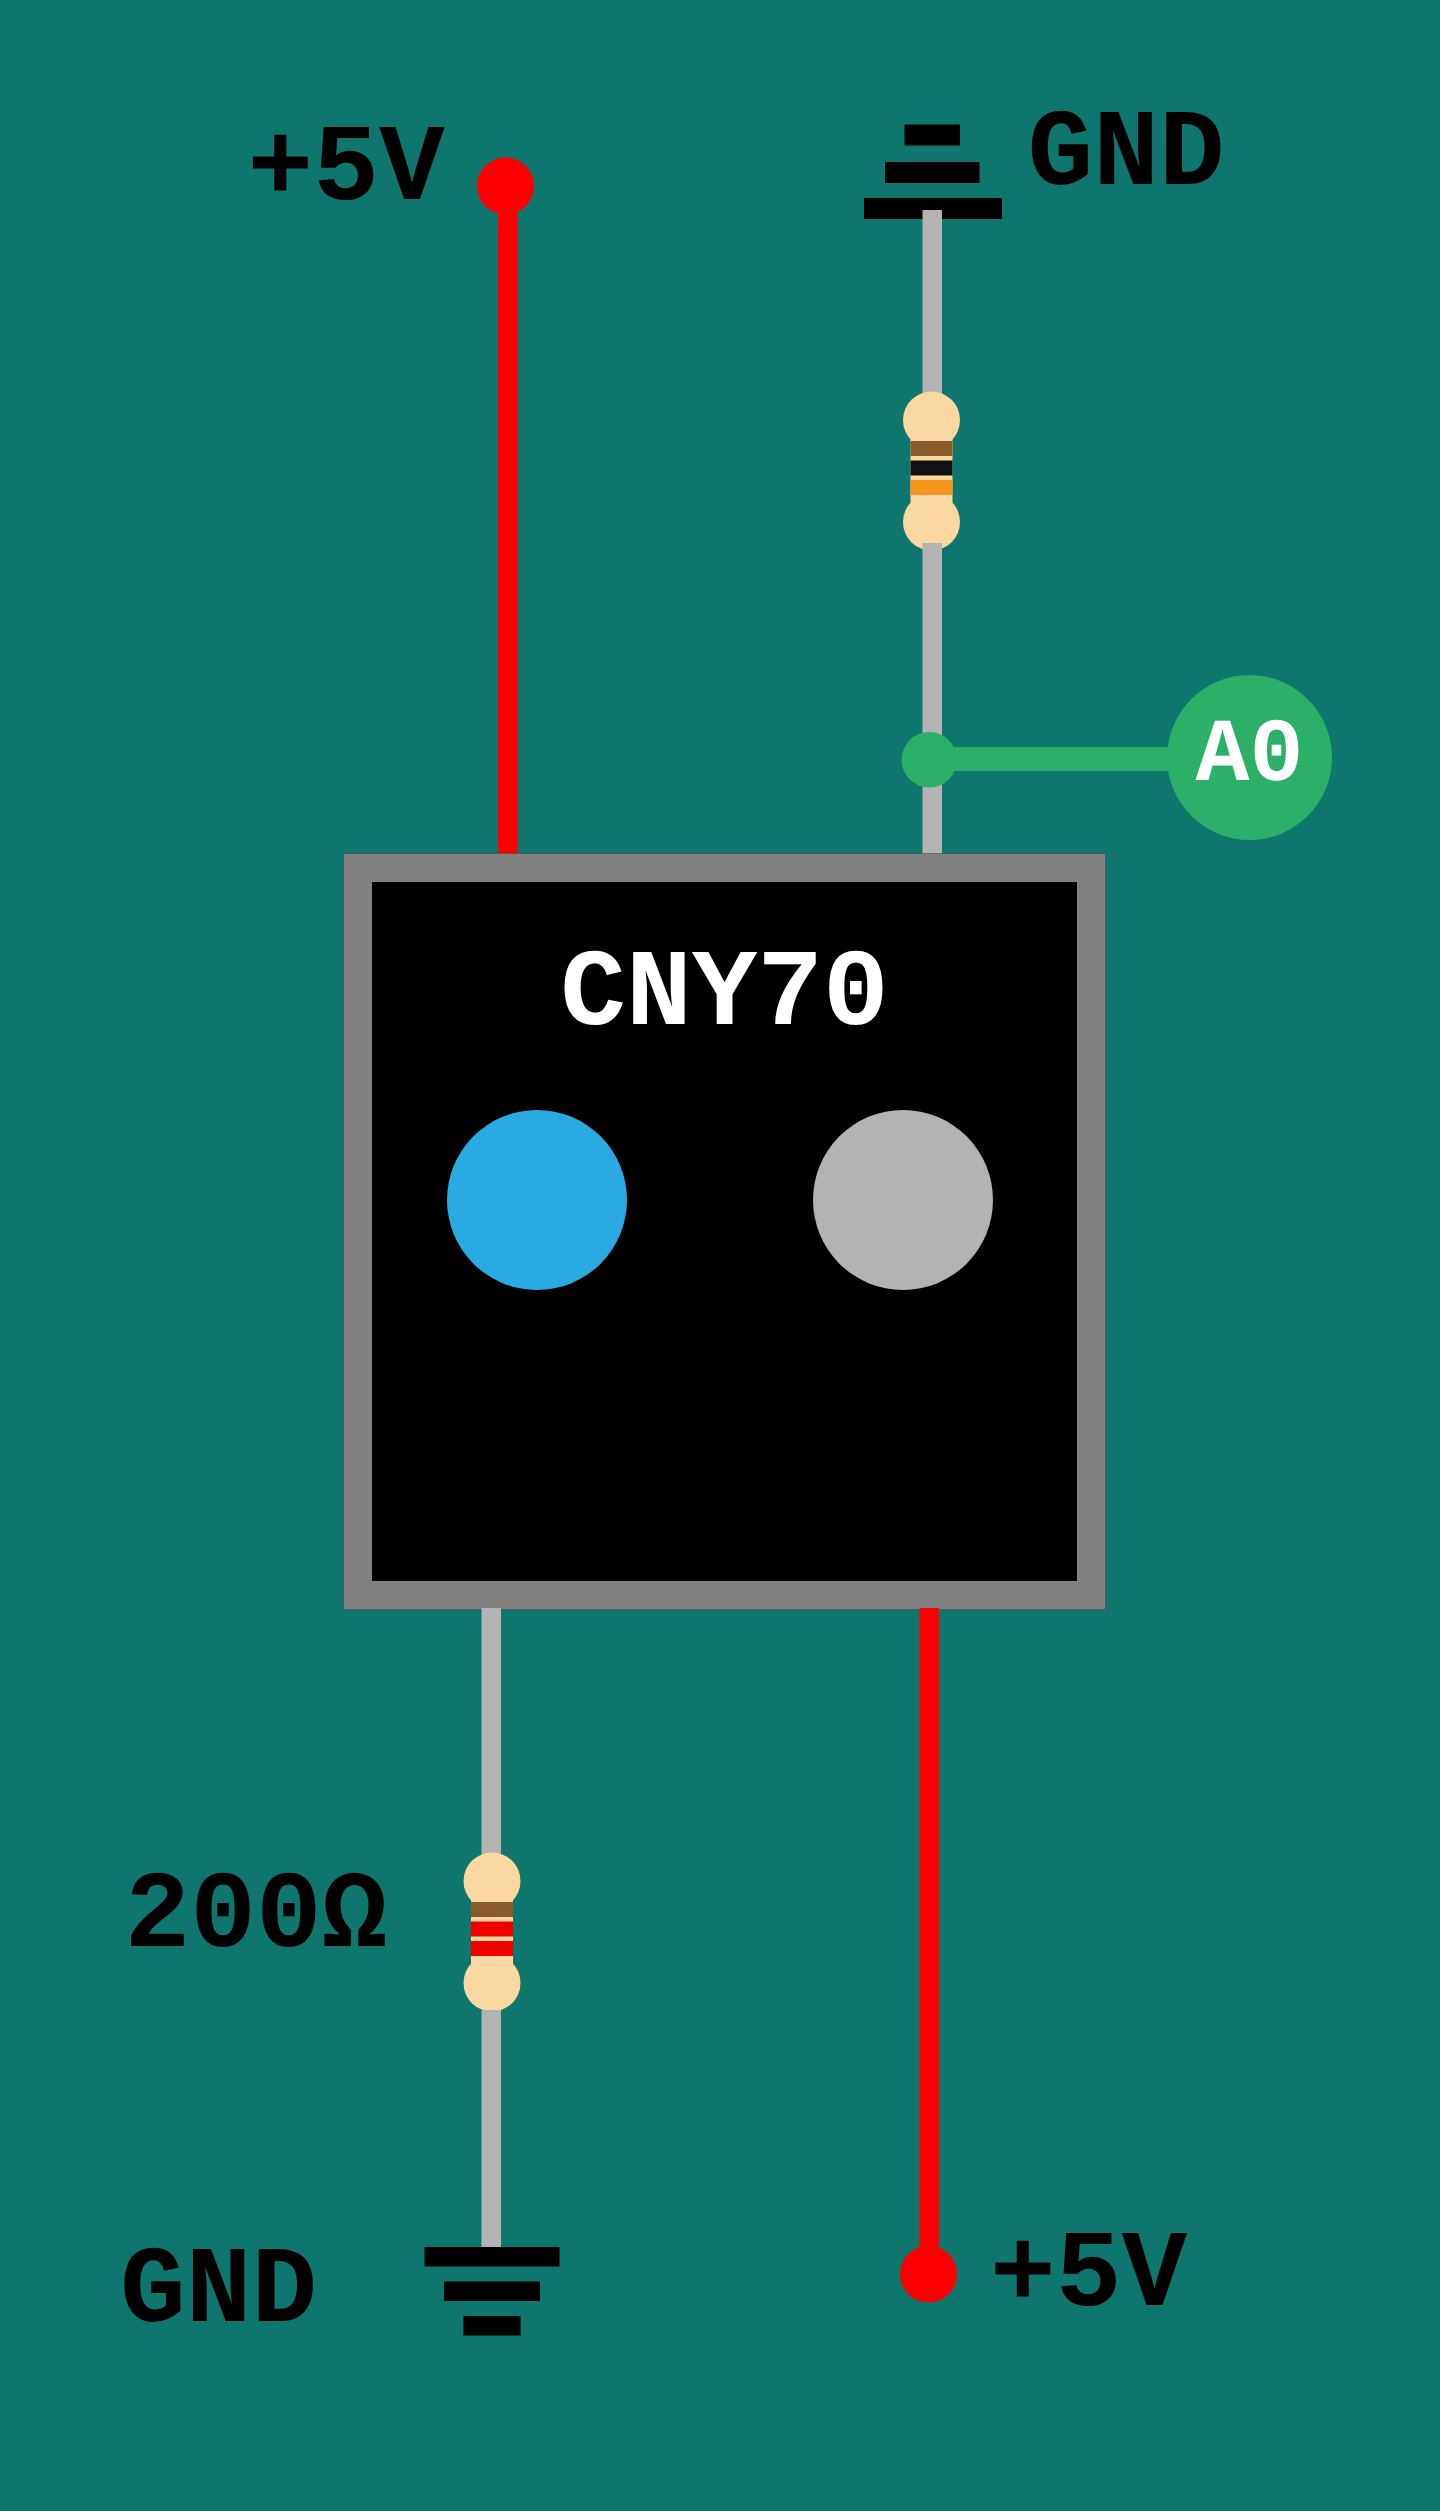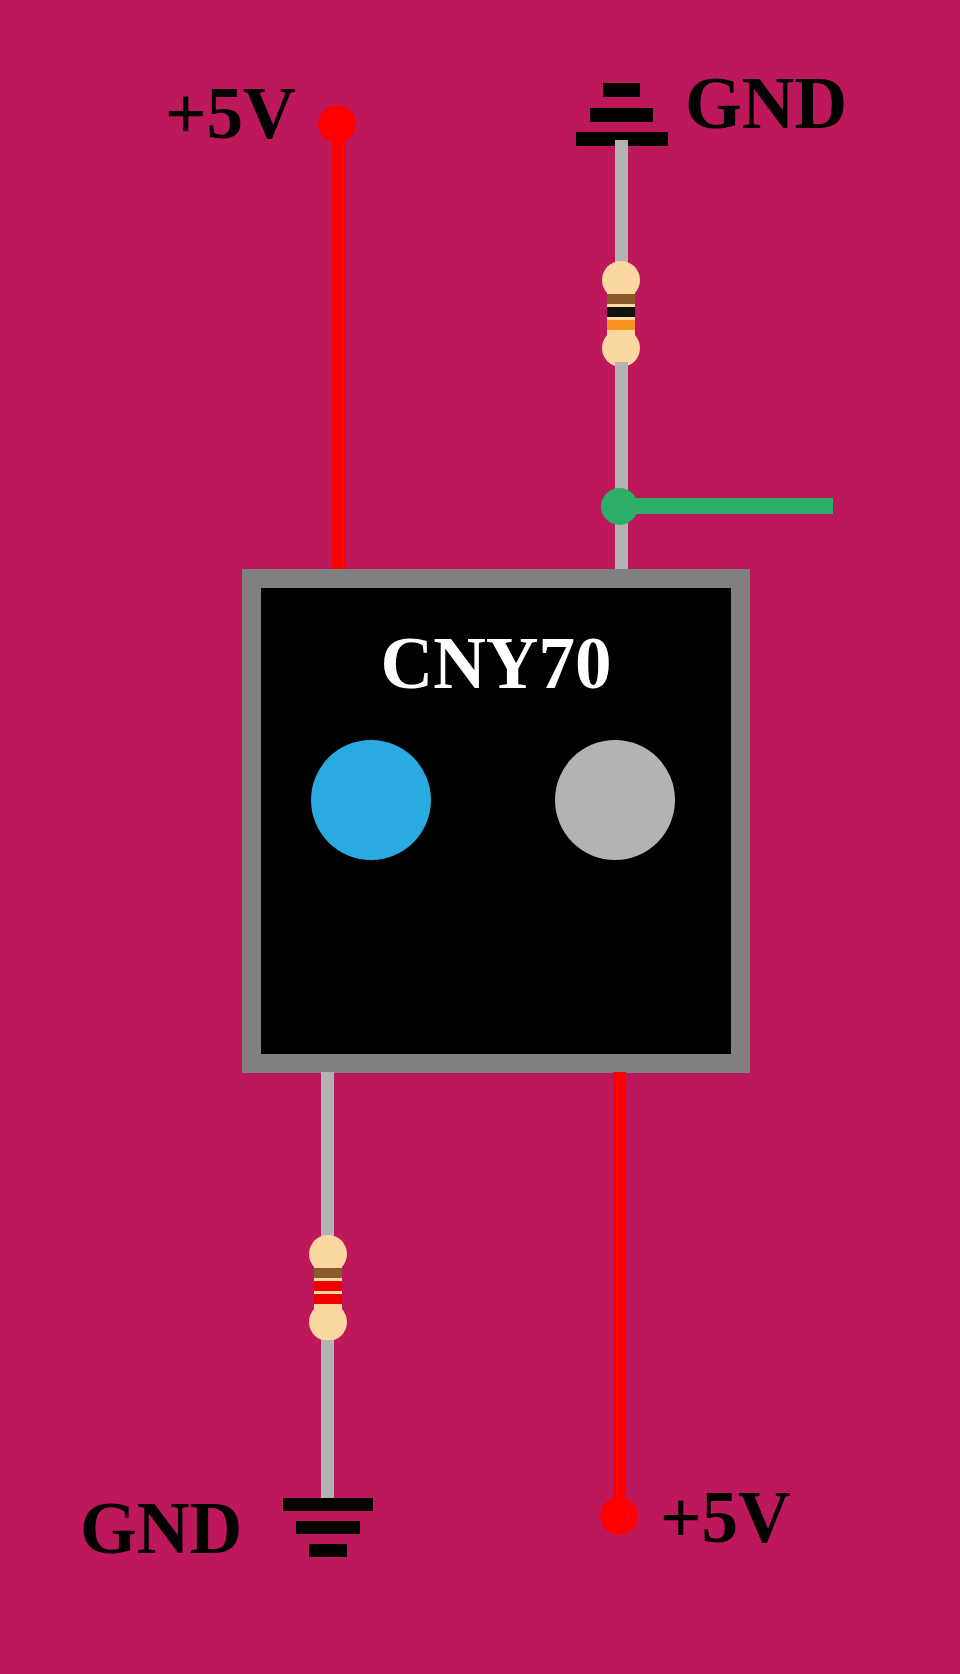--- a/index.html
+++ b/index.html
@@ -1,17 +1,17 @@
 <!DOCTYPE html>
 <html style="--wire-red: #FF0000; --wire-gray: #B3B3B3; --wire-green: #2CAF68; --box-border: #808080; --box-fill: #000000; --window-blue: #29ABE2; --window-gray: #B3B3B3; --resistor-body: #FBD7A1; --band-brown: #8B5A2B; --band-black: #111111; --band-orange: #F7941D; --band-red: #F20000; --ground-black: #000000; --label-black: #000000; --label-white: #FFFFFF;"><head>
 <meta charset="utf-8">
 <style>
   html,body{margin:0;padding:0;background:#fff;}
-  .canvas{position:relative;width:960px;height:1674px;background:#be185d;overflow:hidden;
-          font-family:Liberation Serif, serif;}
+  .canvas{position:relative;width:960px;height:1674px;background:#0f766e;overflow:hidden;
+          font-family:Liberation Mono, monospace;}
   .label{position:absolute;font-weight:bold;font-size:73px;line-height:1;
          color:var(--label-black);white-space:nowrap;transform:translateY(-50%);}
   .wire-v{position:absolute;width:13px;}
   .wire-h{position:absolute;height:16px;}
   .red{background:var(--wire-red);}
   .gray{background:var(--wire-gray);}
   .green{background:var(--wire-green);}
   .dot{position:absolute;border-radius:50%;}
   .dot.red-dot{width:38px;height:38px;background:var(--wire-red);}
   .dot.green-dot{width:37px;height:37px;background:var(--wire-green);}
@@ -23,21 +23,21 @@
   .r-bulb.t{top:1px;}
   .r-bulb.b{top:69px;}
   .r-band{position:absolute;left:6px;width:28px;height:10px;}
   .band-brown{background:var(--band-brown);}
   .band-black{background:var(--band-black);}
   .band-orange{background:var(--band-orange);}
   .band-red{background:var(--band-red);}
   .pin-circle{position:absolute;left:778px;top:450px;width:110px;height:110px;border-radius:50%;
               background:var(--wire-green);display:flex;align-items:center;justify-content:center;}
   .pin-circle .pin-text{font-weight:bold;font-size:60px;color:var(--label-white);line-height:1;}
-  .sensor-box{position:absolute;left:242px;top:569px;width:508px;height:504px;box-sizing:border-box;
+  .sensor-box{position:absolute;left:229px;top:569px;width:508px;height:504px;box-sizing:border-box;
               background:var(--box-fill);border:19px solid var(--box-border);}
   .sensor-title{position:absolute;left:235px;top:75px;transform:translate(-50%,-50%);
                 font-weight:bold;font-size:73px;line-height:1;color:var(--label-white);white-space:nowrap;}
   .window{position:absolute;top:152px;width:120px;height:120px;border-radius:50%;}
   .window.blue{left:50px;background:var(--window-blue);}
   .window.graywin{left:294px;background:var(--window-gray);}
 </style>
 </head>
 <body>
 
@@ -61,36 +61,40 @@
     <div class="r-bulb t"></div>
     <div class="r-bulb b"></div>
     <div class="r-band band-brown" style="top:34px;"></div>
     <div class="r-band band-black" style="top:47px;"></div>
     <div class="r-band band-orange" style="top:60px;"></div>
   </div>
 
   <div class="wire-v gray" style="left:615px;top:362px;height:208px;"></div>
   <div class="wire-h green" style="left:619px;top:498px;width:214px;"></div>
   <div class="dot green-dot" style="left:601px;top:488px;"></div>
+  <div class="pin-circle">
+    <span class="pin-text">A0</span>
+  </div>
 
   <div class="sensor-box">
     <div class="sensor-title">CNY70</div>
     <div class="window blue"></div>
     <div class="window graywin"></div>
   </div>
 
   <div class="wire-v gray" style="left:321px;top:1072px;height:166px;"></div>
   <div class="resistor" style="left:308px;top:1234px;">
     <div class="r-waist"></div>
     <div class="r-bulb t"></div>
     <div class="r-bulb b"></div>
     <div class="r-band band-brown" style="top:34px;"></div>
     <div class="r-band band-red" style="top:47px;"></div>
     <div class="r-band band-red" style="top:60px;"></div>
   </div>
+  <div class="label" style="left:83px;top:1278px;">200Ω</div>
   <div class="wire-v gray" style="left:321px;top:1340px;height:158px;"></div>
   <div class="gnd" style="left:283px;top:1498px;width:90px;height:59px;">
     <div class="gbar" style="left:0;top:0;width:90px;height:13px;"></div>
     <div class="gbar" style="left:13px;top:23px;width:64px;height:13px;"></div>
     <div class="gbar" style="left:26px;top:46px;width:38px;height:13px;"></div>
   </div>
   <div class="label" style="left:80px;top:1528px;">GND</div>
 
   <div class="wire-v red" style="left:613px;top:1072px;height:446px;"></div>
   <div class="dot red-dot" style="left:600px;top:1497px;"></div>

